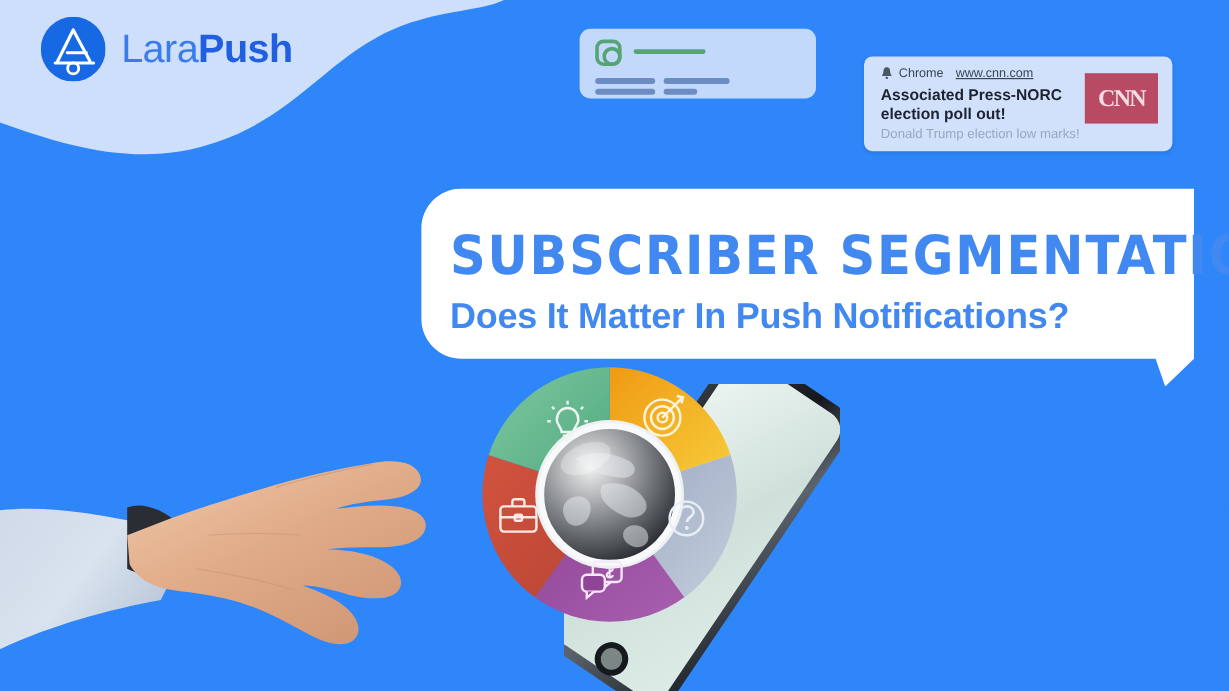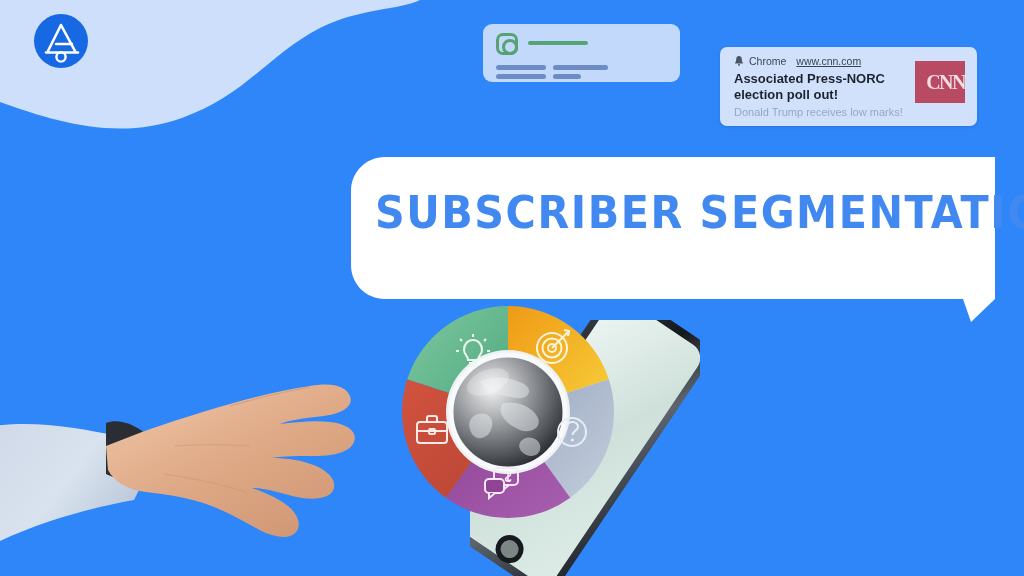--- a/index.html
+++ b/index.html
@@ -47,22 +47,22 @@
   .cnn-head { position:absolute; left:14px; top:8px; display:flex; align-items:center; gap:5px; }
   .cnn-head .bell { width:10px; height:12px; display:block; }
   .cnn-browser { font-size:10.5px; color:#3a4555; font-weight:400; }
   .cnn-url { font-size:10.5px; color:#3a4555; margin-left:5px;text-decoration:underline; }
   .cnn-title {
     position:absolute; left:14px; top:24px; width:190px;
     font-size:13px; font-weight:700; color:#1b2330; line-height:1.25;
   }
   .cnn-sub { position:absolute; left:14px; top:59px; font-size:11px; color:#95a7c4; }
   .cnn-logo {
-    position:absolute; right:12px; top:14px; width:50px; height:42px;
-    background:#b94a63; display:flex; align-items:center; justify-content:flex-end;
+    position:absolute; right:12px; top:14px; width:61px; height:42px;
+    background:#b94a63; display:flex; align-items:center; justify-content:center;
   }
   .cnn-logo span { font-size:20px; font-weight:700; color:#f3dde2; letter-spacing:-1.5px; font-family:"Liberation Serif", serif; }
 
   
   .title-card { position:absolute; left:351px; top:157px; width:644px; height:165px; }
   .title-card .bubble-svg { position:absolute; inset:0; }
   .title-main {
     position:absolute; left:24px; top:29px; width:600px;
     font-family:"DejaVu Sans Condensed","Liberation Sans Narrow","Liberation Sans",sans-serif;
     font-size:45px; font-weight:700; color:#4189f0;
@@ -93,20 +93,21 @@
     <path d="M0,0 L420,0 C400,10 360,8 320,28 C268,55 246,95 182,118 C118,141 56,122 0,102 Z" fill="#cddffa"></path>
   </svg>
 
   <div class="logo">
     <svg class="logo-mark" viewBox="0 0 54 54">
       <circle cx="27" cy="27" r="27" fill="#1668e3"></circle>
       <path d="M27 11 L41 37 M27 11 L14 37 M12 38.5 L44 38.5" stroke="#fff" stroke-width="2.6" fill="none" stroke-linecap="round"></path>
       <path d="M22 30 L38 30" stroke="#fff" stroke-width="2.4" stroke-linecap="round"></path>
       <circle cx="27" cy="43" r="4.6" stroke="#fff" stroke-width="2.4" fill="none"></circle>
     </svg>
+    <div class="logo-text"><span>Lara</span><b>Push</b></div>
   </div>
 
   <div class="notif-plain">
     <div class="np-sq"></div>
     <div class="np-green-line"></div>
     <div class="np-l" style="left:13px; top:41px; width:50px;"></div>
     <div class="np-l" style="left:70px; top:41px; width:55px;"></div>
     <div class="np-l" style="left:13px; top:50px; width:50px;"></div>
     <div class="np-l" style="left:70px; top:50px; width:28px;"></div>
   </div>
@@ -114,21 +115,21 @@
   <div class="notif-cnn">
     <div class="cnn-head">
       <svg class="bell" viewBox="0 0 10 12">
         <path d="M5 1 C3 1 2.2 2.6 2.2 4.4 C2.2 6.6 1 7.6 1 8.4 L9 8.4 C9 7.6 7.8 6.6 7.8 4.4 C7.8 2.6 7 1 5 1 Z" fill="#4b5663"></path>
         <rect x="4" y="9" width="2" height="1.8" rx="0.8" fill="#4b5663"></rect>
       </svg>
       <span class="cnn-browser">Chrome</span>
       <span class="cnn-url">www.cnn.com</span>
     </div>
     <div class="cnn-title">Associated Press-NORC election poll out!</div>
-    <div class="cnn-sub">Donald Trump receives low marks!</div>
+    <div class="cnn-sub">Donald Trump election low marks!</div>
     <div class="cnn-logo">
       <span>CNN</span>
     </div>
   </div>
 
   <svg class="hand" viewBox="0 0 390 290">
     <defs>
       <linearGradient id="sleeve" x1="0" y1="0" x2="1" y2="0.6">
         <stop offset="0" stop-color="#cfd9e8"></stop>
           <stop offset="0.55" stop-color="#d9e3ef"></stop>
@@ -246,15 +247,16 @@
       <path d="M3 19 L33 19"></path>
       <rect x="15" y="17" width="6" height="5" rx="1.2"></rect>
     </g>
   </svg>
 
   <div class="title-card">
     <svg class="bubble-svg" viewBox="0 0 644 165" preserveAspectRatio="none">
       <path d="M34 0 L644 0 L644 142 L620 165 L612 142 L34 142 C15 142 0 127 0 108 L0 34 C0 15 15 0 34 0 Z" fill="#ffffff"></path>
     </svg>
     <div class="title-main">SUBSCRIBER SEGMENTATION</div>
+    <div class="title-sub">Does It Matter In Push Notifications?</div>
   </div>
 
 </div>
 
 </body></html>

